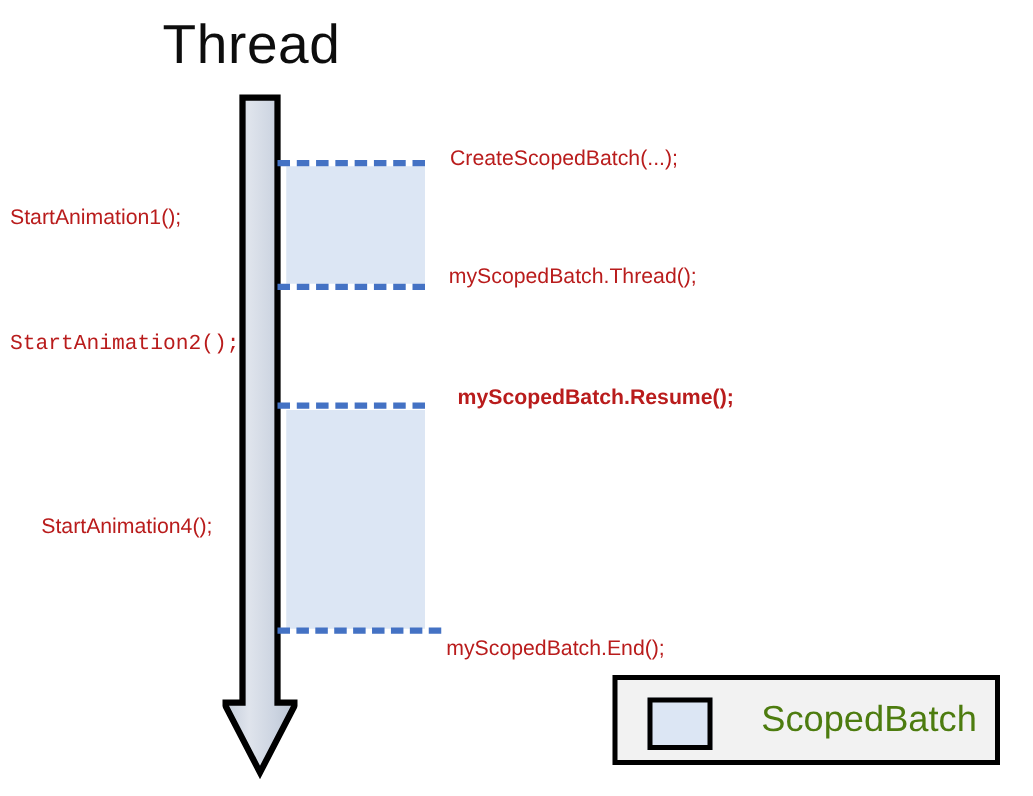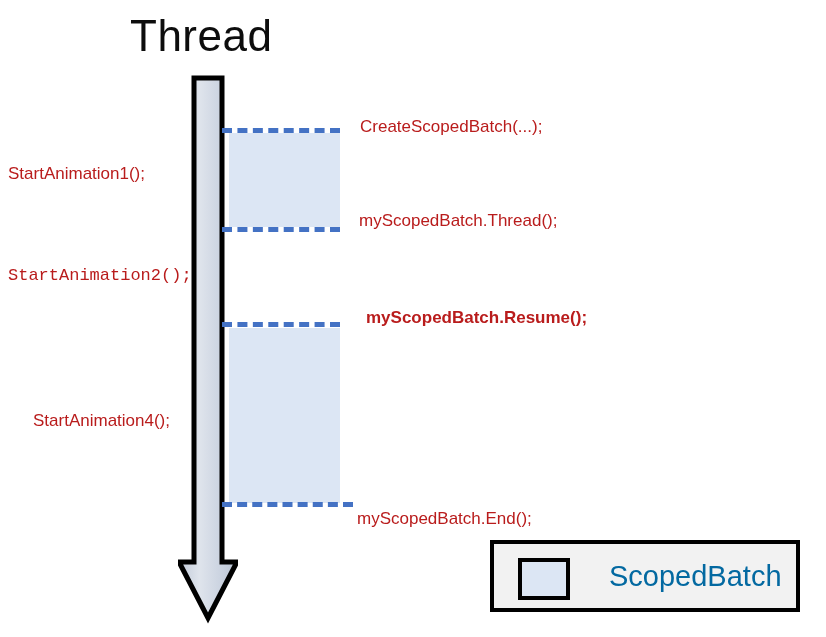--- a/index.html
+++ b/index.html
@@ -114,21 +114,21 @@
     border: 4px solid #000000;
     box-sizing: border-box;
   }
   .legend-text {
     position: absolute;
     left: 115px;
     top: 50%;
     transform: translateY(-50%);
     font-size: 29px;
     line-height: 34px;
-    color: #0369a1;
+    color: #4d7c0f;
     white-space: nowrap;
   }
 </style>
 </head>
 <body>
 
 <div id="canvas">
 
   <div class="title">Thread</div>
 

